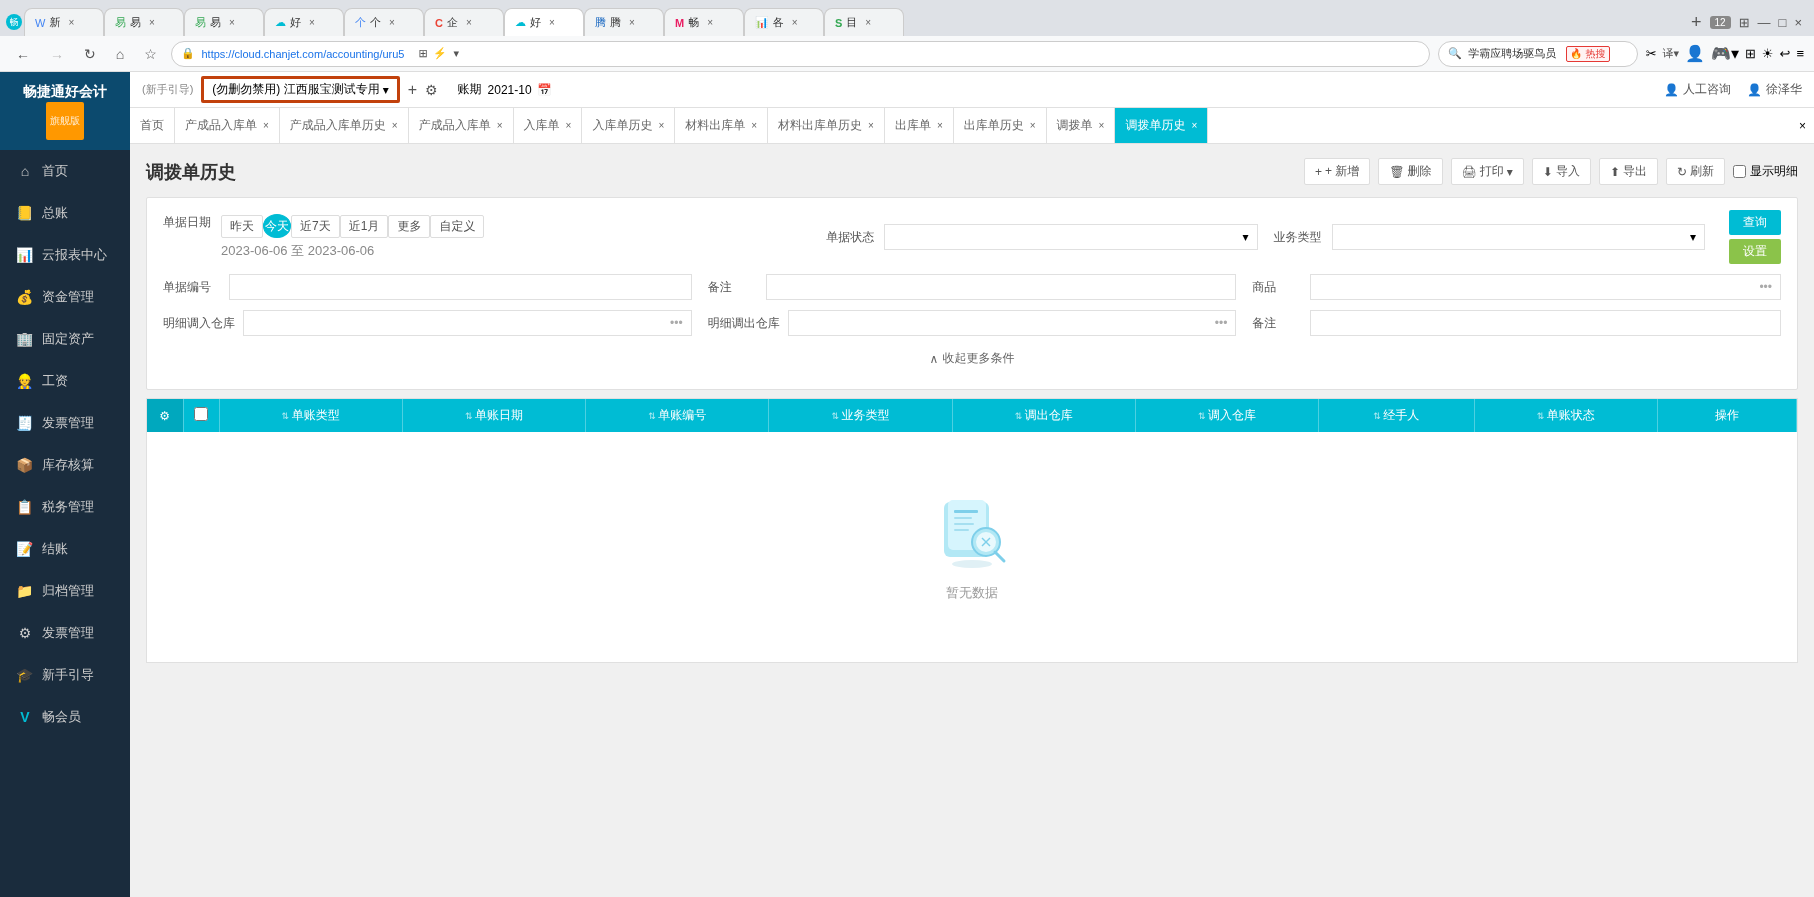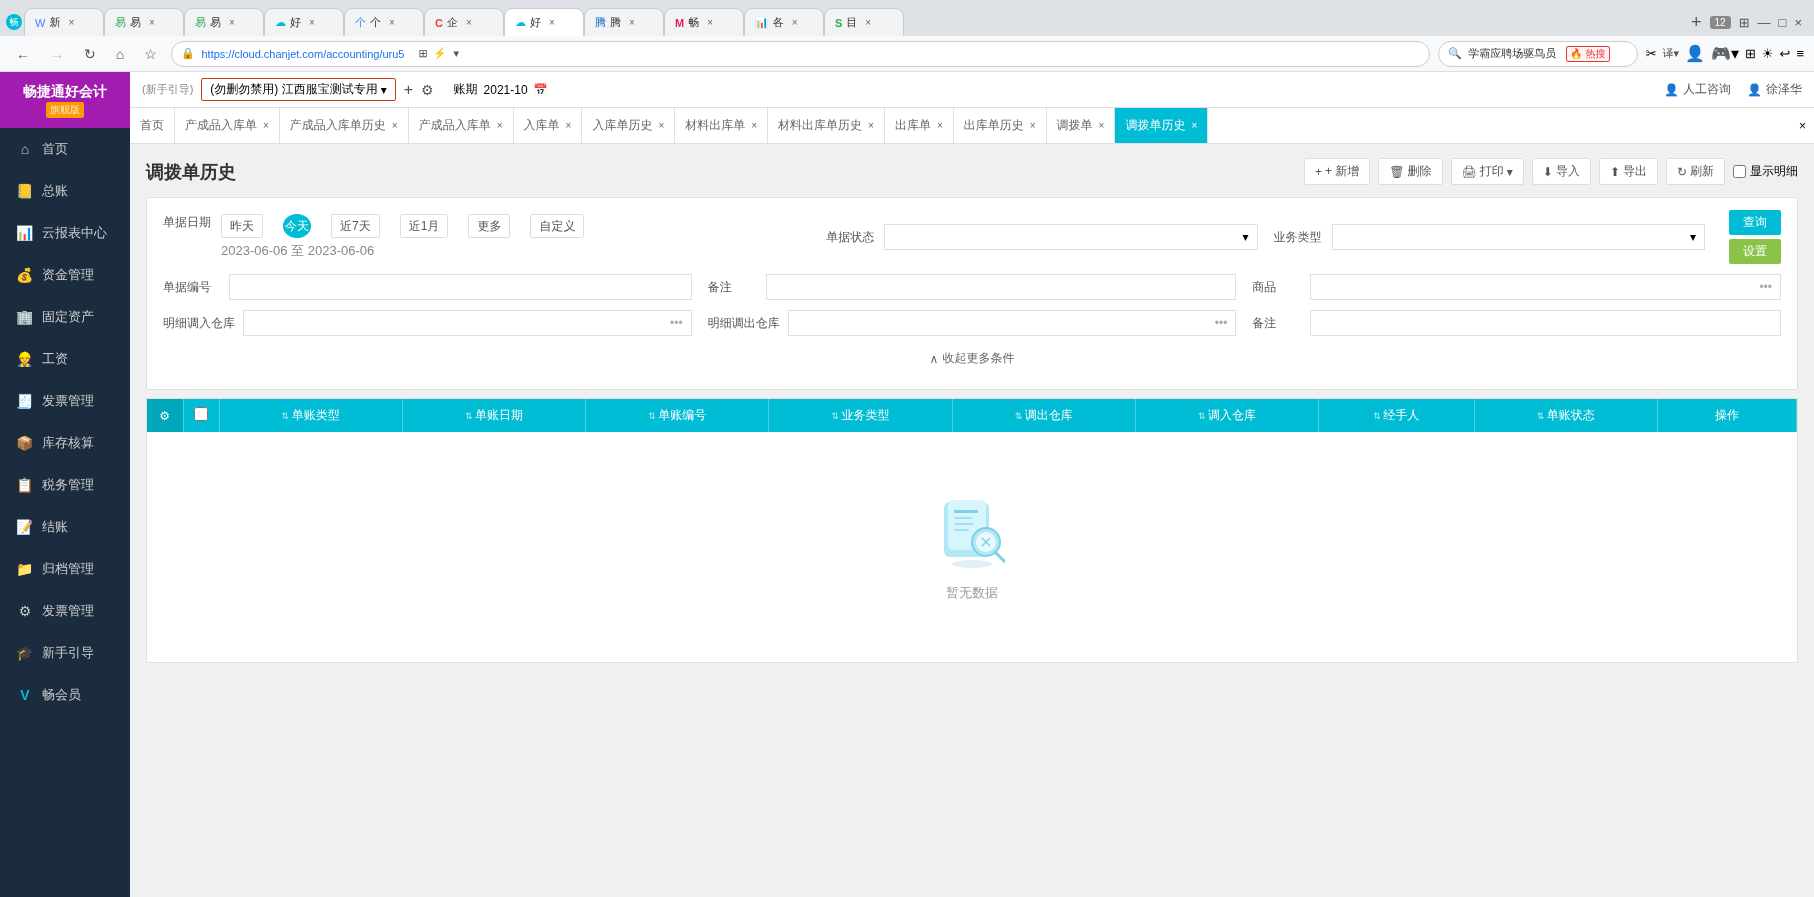--- a/index.html
+++ b/index.html
@@ -8,32 +8,32 @@
     .browser-tab.active { background: #fff; }
     .browser-tab .close-btn { margin-left: 4px; color: #666; font-size: 10px; cursor: pointer; }
     .nav-btn { background: none; border: none; cursor: pointer; color: #555; font-size: 14px; padding: 2px 6px; }
     .nav-btn:disabled { color: #bbb; }
 
     
     .app-container { display: flex; height: calc(897px - 72px); }
 
     
     .sidebar { width: 130px; background: #1a2c3d; color: #fff; display: flex; flex-direction: column; flex-shrink: 0; }
-    .sidebar-logo { background: #a21caf; padding: 10px; text-align: center; cursor: pointer; }
+    .sidebar-logo { background: #0c4a6e; padding: 10px; text-align: center; cursor: pointer; }
     .sidebar-logo .logo-text { font-size: 14px; font-weight: bold; color: #fff; line-height: 1.3; }
-    .sidebar-logo .logo-sub { font-size: 10px; color: rgba(255,255,255,0.8); background: #ff9800; padding: 1px 4px; border-radius: 2px; display: inline-block; margin-top: 2px; }
+    .sidebar-logo .logo-sub { font-size: 10px; color: rgba(255,255,255,0.8); background: #ff9800; padding: 12px 4px; border-radius: 2px; display: inline-block; margin-top: 2px; }
     .sidebar-item { display: flex; align-items: center; gap: 8px; padding: 12px 16px; cursor: pointer; color: #ccc; font-size: 13px; }
     .sidebar-item .icon { font-size: 14px; width: 18px; text-align: center; }
 
     
     .main-content { flex: 1; display: flex; flex-direction: column; background: #f5f5f5; overflow: hidden; }
 
     
     .top-bar { background: #fff; height: 36px; display: flex; align-items: center; padding: 0 12px; gap: 8px; border-bottom: 1px solid #e0e0e0; }
-    .dropdown-btn { display: flex; align-items: center; gap: 3px; cursor: pointer; border: 1px solid #c2410c; padding: 2px 8px; border-radius: 2px; }
+    .dropdown-btn { display: flex; align-items: center; gap: 3px; cursor: pointer; border: 3px solid #c2410c; padding: 2px 8px; border-radius: 2px; }
     .page-tab { height: 36px; padding: 0 10px; display: flex; align-items: center; gap: 4px; font-size: 12px; color: #666; cursor: pointer; white-space: nowrap; border-right: 1px solid #e0e0e0; flex-shrink: 0; }
     .page-tab.active { color: #fff; background: #00bcd4; }
     .page-tab .tab-close { font-size: 10px; color: inherit; cursor: pointer; margin-left: 2px; }
 
     
     .page-content { flex: 1; padding: 14px 16px; overflow-y: auto; background: #f0f0f0; }
 
     
     .page-header { display: flex; align-items: center; justify-content: space-between; margin-bottom: 12px; }
     .page-title { font-size: 18px; font-weight: bold; color: #333; }
@@ -383,21 +383,21 @@
         </div>
       </div>
 
       <div class="filter-area">
 
         <div class="filter-row">
 
           <div style="display:flex; align-items:flex-start; gap:8px; flex:1.5;">
             <span class="filter-label">单据日期</span>
             <div style="display:flex; flex-direction:column; gap:4px;">
-              <div style="display:flex; gap:20px;">
+              <div style="display:flex; align-items:center; gap:0;">
                 <button class="date-btn">昨天</button>
                 <button class="date-btn active" style="background:#00bcd4; color:#fff; border-color:#00bcd4; border-radius:50%; width:28px; height:24px; padding:0; display:flex; align-items:center; justify-content:center;">今天</button>
                 <button class="date-btn">近7天</button>
                 <button class="date-btn">近1月</button>
                 <button class="date-btn">更多</button>
                 <button class="date-btn">自定义</button>
               </div>
               <span class="date-range-text">2023-06-06 至 2023-06-06</span>
             </div>
           </div>

